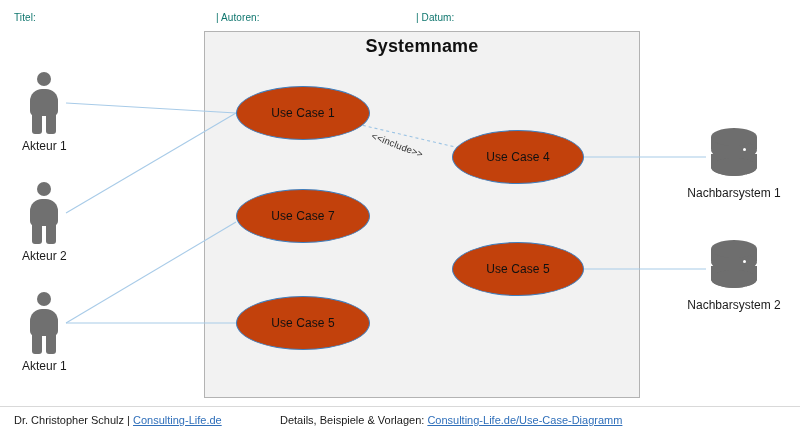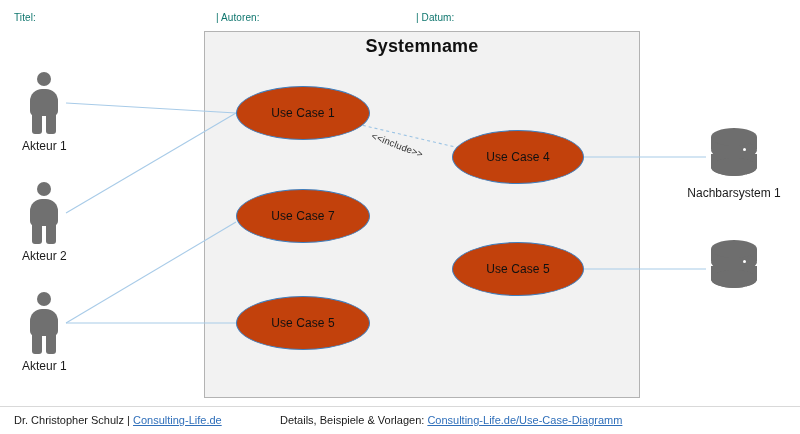--- a/index.html
+++ b/index.html
@@ -308,20 +308,21 @@
       <div class="db-disk" style="top:13px;"></div>
       <div class="db-band" style="top:26px; height:12px;"></div>
       <div class="db-disk" style="top:30px;"></div>
       <div class="db-disk" style="top:0px;"></div>
       <div class="db-band" style="top:9px;  height:4px;"></div>
       <div class="db-dot" style="top:20px;"></div>
       <div class="db-dot" style="top:33px;"></div>
       <div class="db-dot" style="top:45px;"></div>
       <div class="db-disk" style="top:30px;"></div>
     </div>
+    <div class="neighbour-label">Nachbarsystem 2</div>
   </div>
 
   <div id="footer-rule"></div>
 
   <div class="ftr" id="ftr-left">
     <span>Dr. Christopher Schulz | </span><span class="link">Consulting-Life.de</span>
   </div>
 
   <div class="ftr" id="ftr-right">
     <span>Details, Beispiele &amp; Vorlagen: </span><span class="link">Consulting-Life.de/Use-Case-Diagramm</span>

